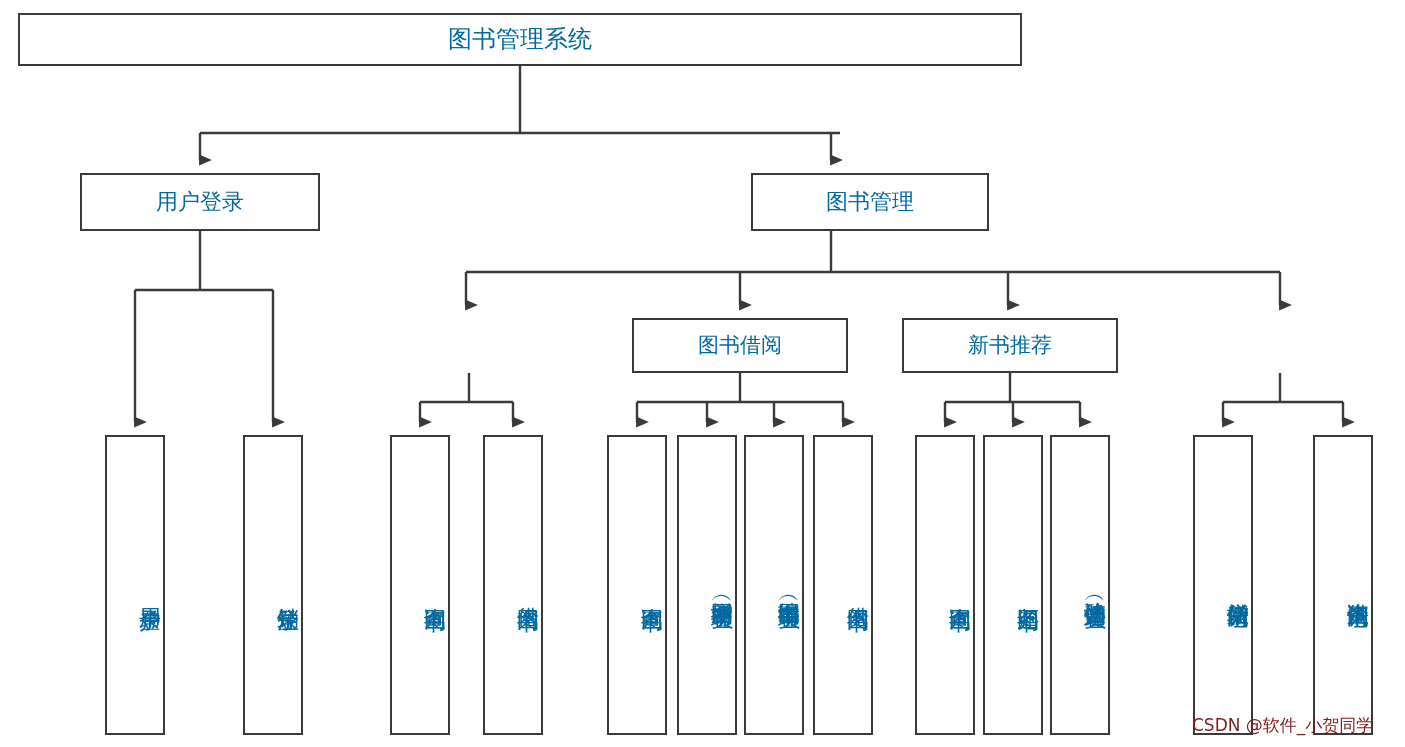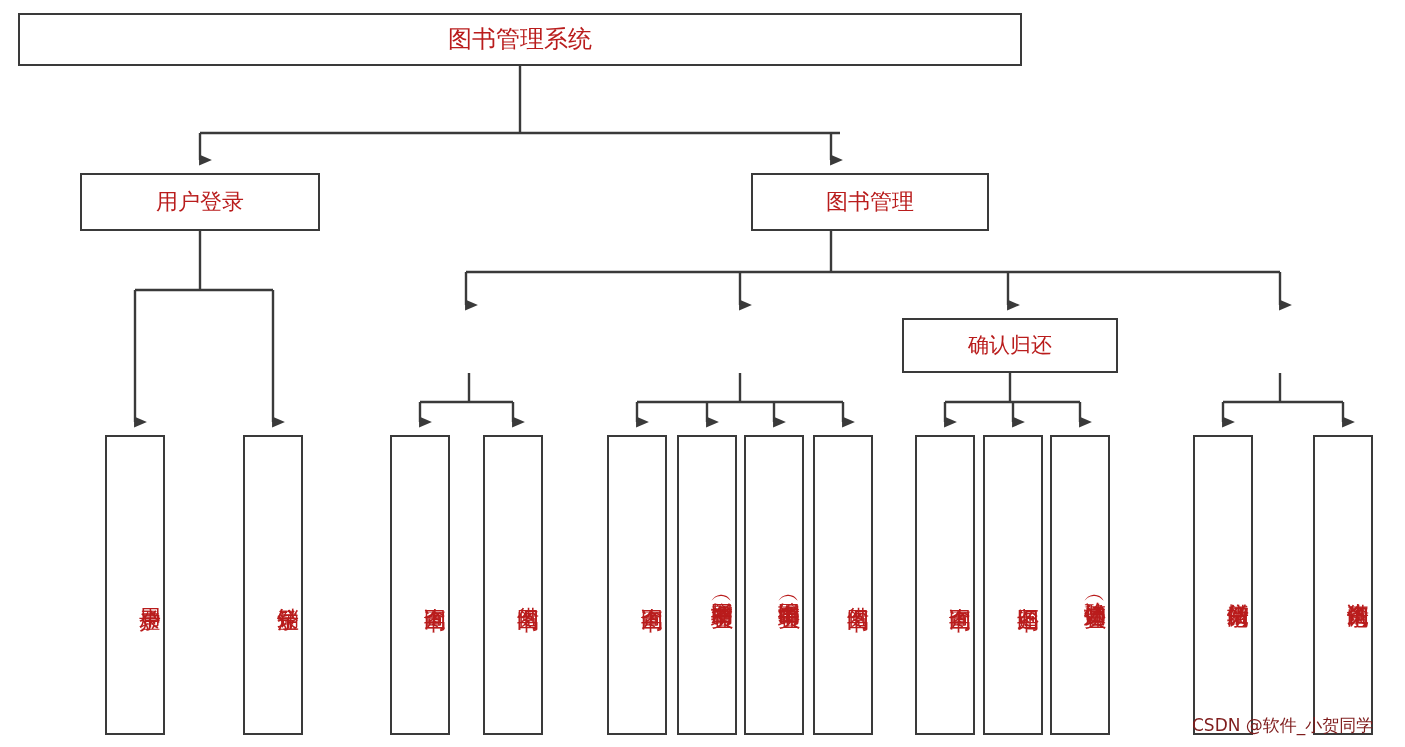--- a/index.html
+++ b/index.html
@@ -16,21 +16,21 @@
     overflow: hidden;
   }
   .node {
     position: absolute;
     box-sizing: border-box;
     border: 2px solid #3a3a3a;
     background: #ffffff;
     display: flex;
     align-items: center;
     justify-content: center;
-    color: #b91c1c;
+    color: #0369a1;
     line-height: 1.18;
     text-align: right;
   }
   .node.root       { font-size: 24px; }
   .node.branch     { font-size: 22px; }
   .node.sub        { font-size: 21px; }
   .node.leaf {
     font-size: 22px;
     writing-mode: vertical-rl;
     text-orientation: upright;
@@ -128,23 +128,26 @@
 
   <div class="node branch" style="left:80px; top:173px; width:240px; height:58px;">
     <span>用户登录</span>
   </div>
 
   <div class="node branch" style="left:712px; top:173px; width:238px; height:58px;margin-left:39px;">
     <span>图书管理</span>
   </div>
 
 
+  <div class="node sub" style="left:632px; top:318px; width:216px; height:55px;">
+    <span>图书借阅</span>
+  </div>
 
   <div class="node sub" style="left:902px; top:318px; width:216px; height:55px;">
-    <span>确认归还</span>
+    <span>新书推荐</span>
   </div>
 
 
   <div class="node leaf" style="left:105px; top:435px; width:60px; height:300px;">
     <span class="leaf-text">用户登录</span>
   </div>
 
   <div class="node leaf" style="left:243px; top:435px; width:60px; height:300px;">
     <span class="leaf-text">注销登录</span>
   </div>

